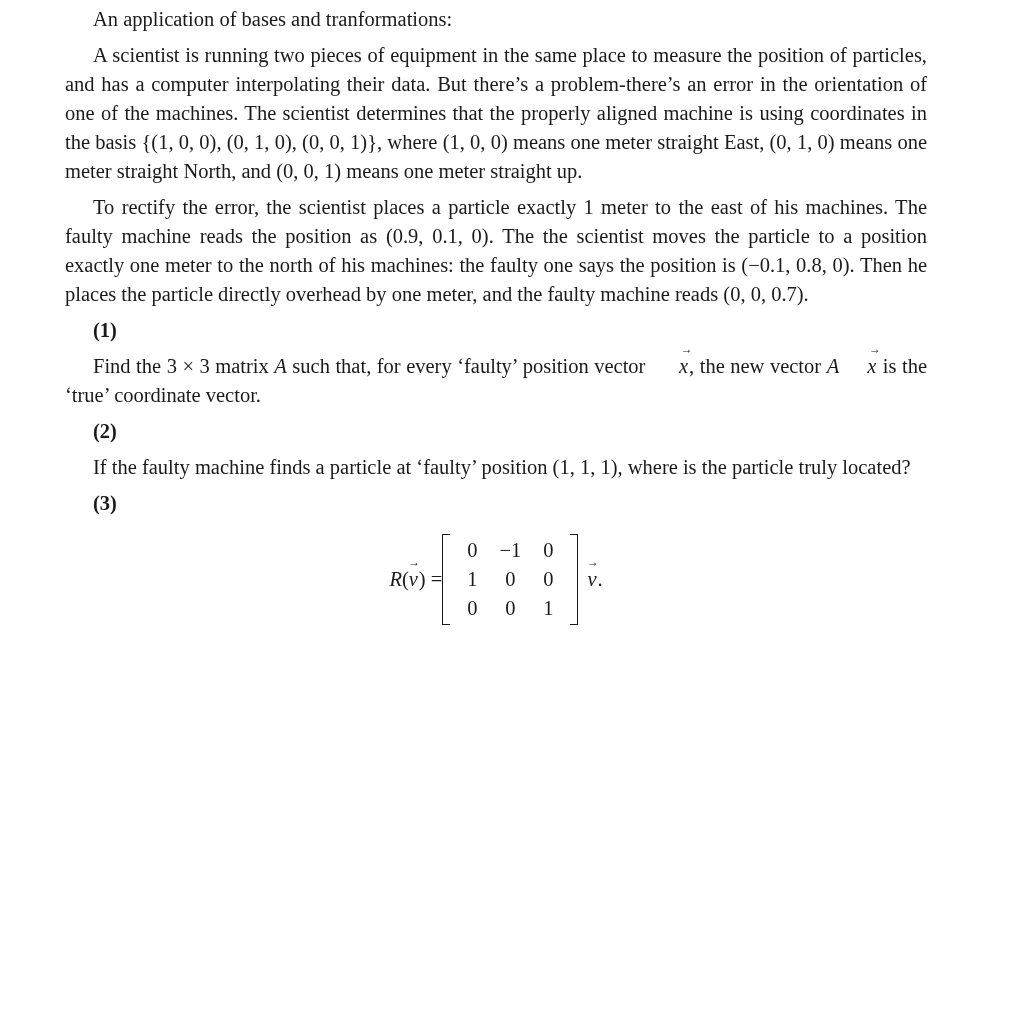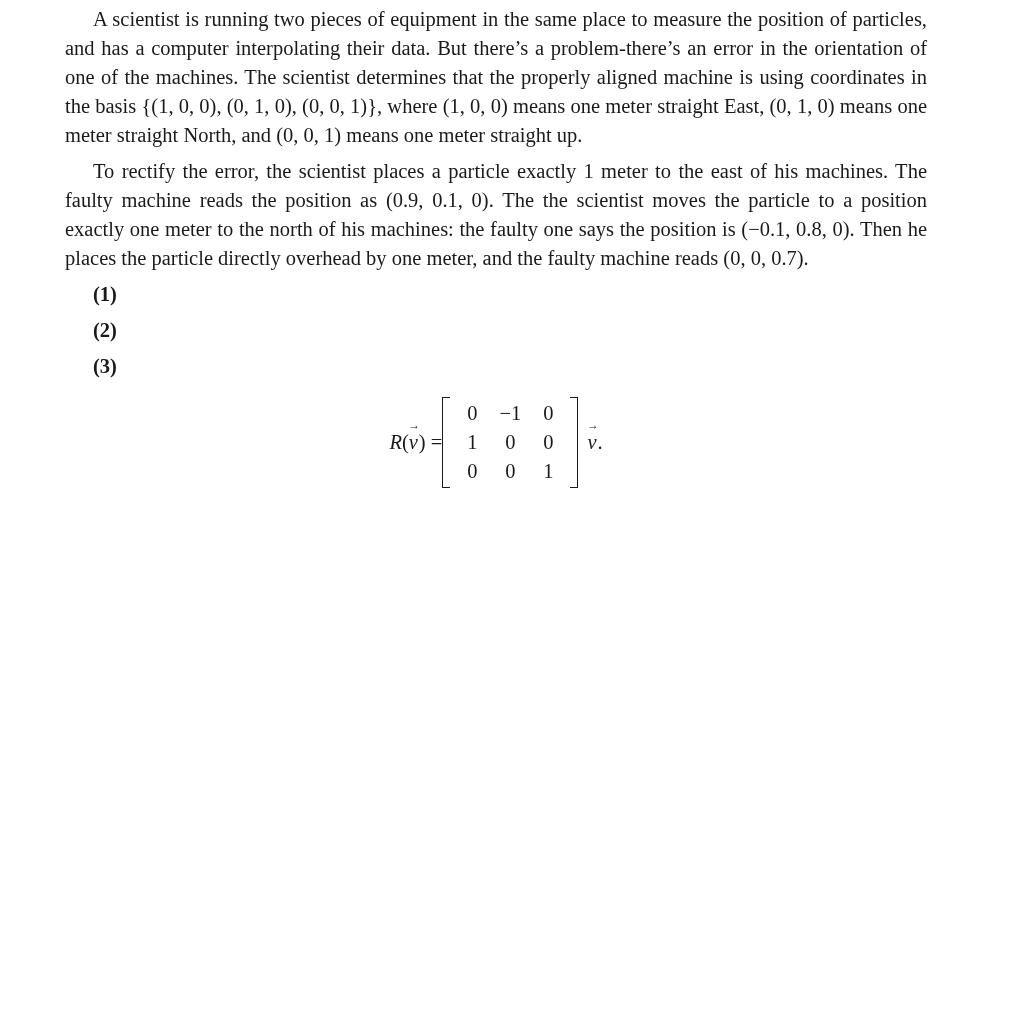--- a/index.html
+++ b/index.html
@@ -95,31 +95,34 @@
     text-align: center;
     line-height: 29px;
   }
 </style>
 </head>
 <body>
 
 <div class="page">
   <div class="doc">
 
+    <p>An application of bases and tranformations:</p>
 
     <p>A scientist is running two pieces of equipment in the same place to measure the position of particles, and has a computer interpolating their data. But there’s a problem-there’s an error in the orientation of one of the machines. The scientist determines that the properly aligned machine is using coordinates in the basis {(1, 0, 0), (0, 1, 0), (0, 0, 1)}, where (1, 0, 0) means one meter straight East, (0, 1, 0) means one meter straight North, and (0, 0, 1) means one meter straight up.</p>
 
     <p>To rectify the error, the scientist places a particle exactly 1 meter to the east of his machines. The faulty machine reads the position as (0.9, 0.1, 0). The the scientist moves the particle to a position exactly one meter to the north of his machines: the faulty one says the position is (−0.1, 0.8, 0). Then he places the particle directly overhead by one meter, and the faulty machine reads (0, 0, 0.7).</p>
 
 
     <p class="heading">(1)</p>
 
+    <p>Find the 3 × 3 matrix <i>A</i> such that, for every ‘faulty’ position vector <span class="vec">x</span>, the new vector <i>A</i><span class="vec">x</span> is the ‘true’ coordinate vector.</p>
 
     <p class="heading">(2)</p>
 
+    <p>If the faulty machine finds a particle at ‘faulty’ position (1, 1, 1), where is the particle truly located?</p>
 
     <p class="heading">(3)</p>
 
 
     <div class="equation">
       <span class="eq-lhs"><i>R</i>(<span class="vec">v</span>) =</span>
       <span class="bracket left"></span>
       <span class="matrix">
         <span class="cell">0</span>
         <span class="cell">−1</span>

